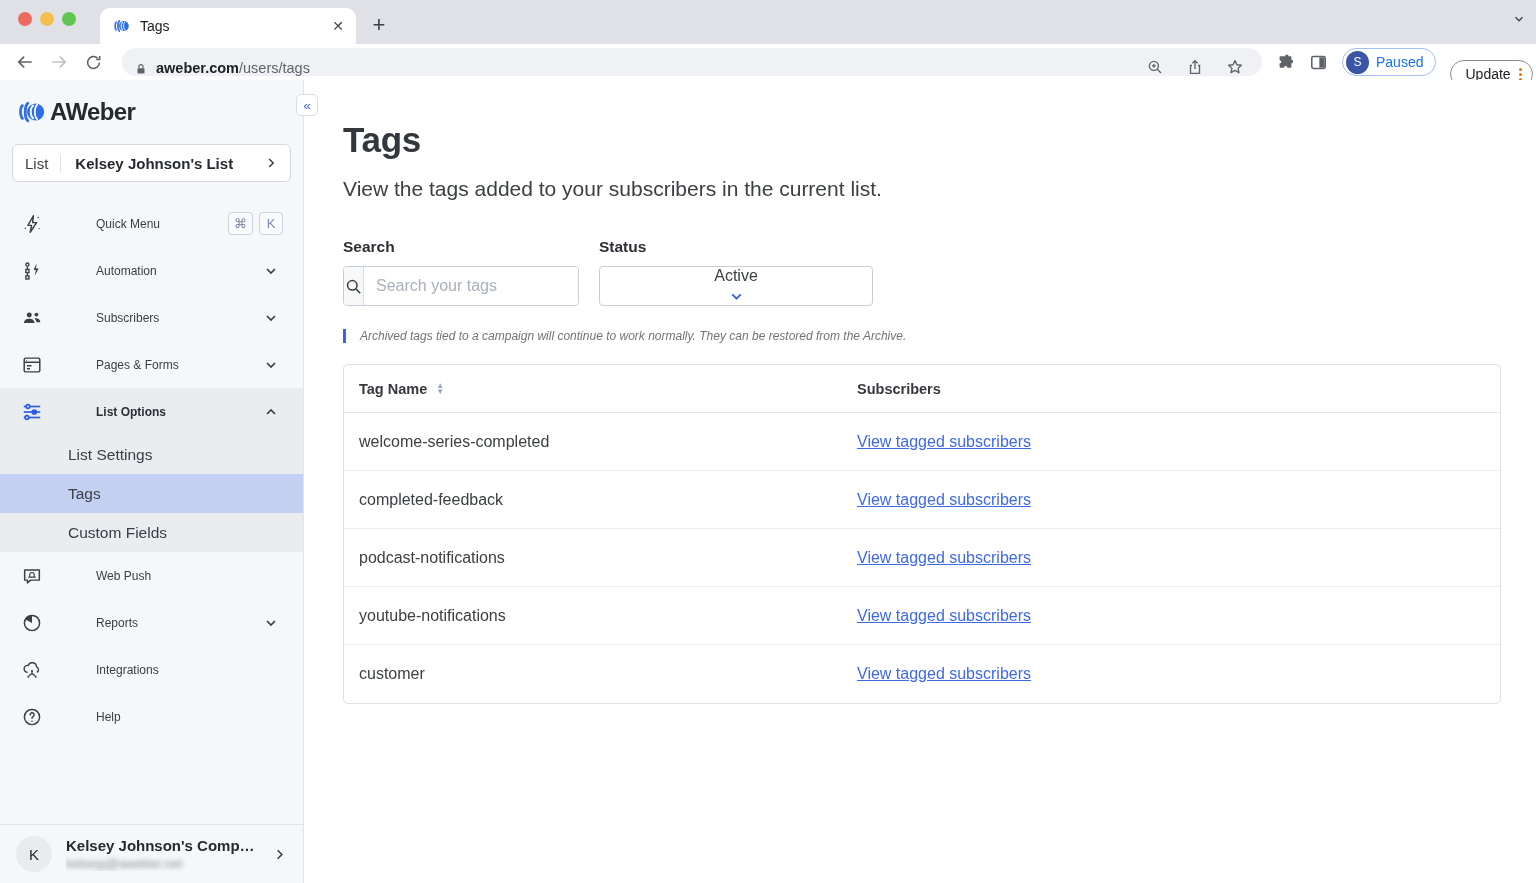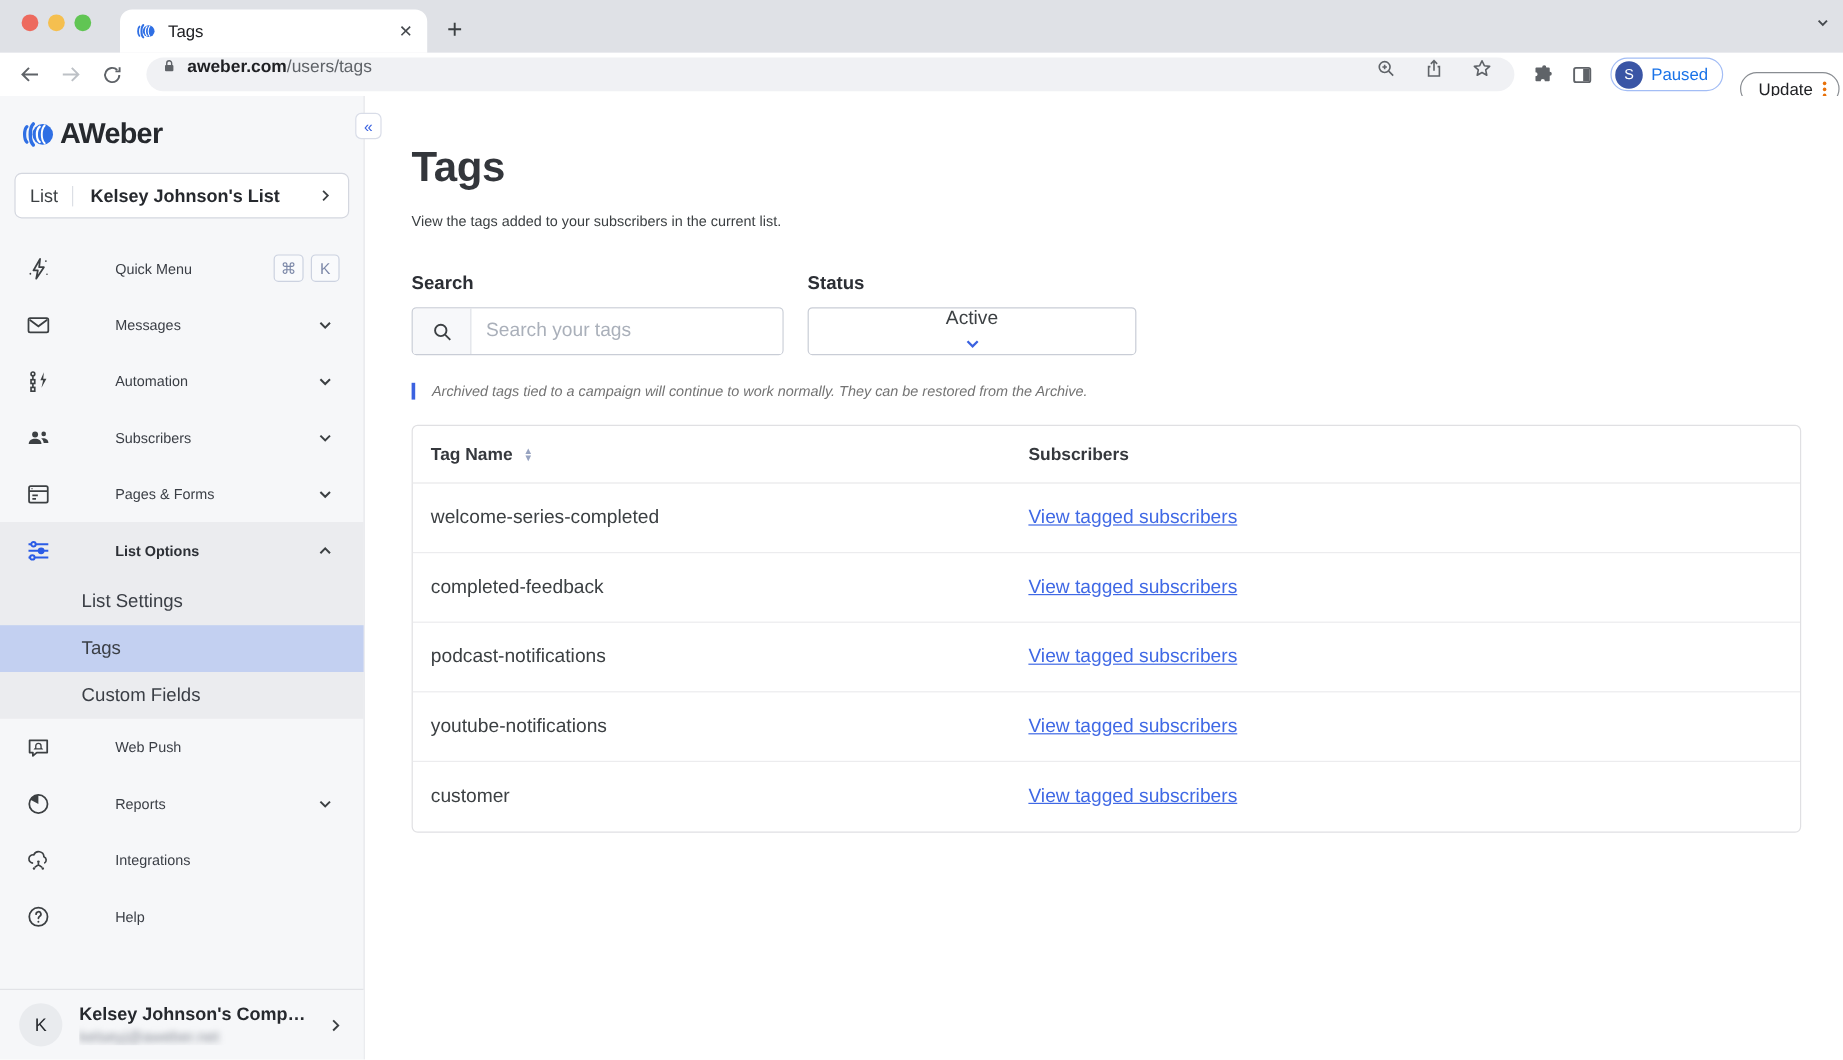--- a/index.html
+++ b/index.html
@@ -17,21 +17,21 @@
   .tab-title { font-size:14px; color:#202124; flex:1; }
   .tab-close { font-size:14px; color:#45494e; cursor:default; }
   .newtab { position:absolute; left:364px; top:10px; width:30px; height:30px; display:flex;
             align-items:center; justify-content:center; font-size:22px; color:#3c4043; }
   .strip-chevron { position:absolute; right:10px; top:12px; color:#45494e; }
 
   .toolbar { position:relative; height:36px; background:#fff; display:flex; align-items:center; }
   .nav-ic { width:34px; display:flex; justify-content:center; align-items:center; }
   .toolbar .lead { display:flex; margin-left:8px; }
   .urlbar { height:28px; flex:0 0 auto; width:1140px; margin-left:12px; background:#f0f1f4;
-            border-radius:14px; display:flex; align-items:flex-start; padding:0 10px 0 12px; }
+            border-radius:14px; display:flex; align-items:flex-end; padding:0 10px 0 12px; }
   .url-text { font-size:14.5px; margin-left:8px; flex:1; color:#202124; }
   .url-text .path { color:#5f6368; }
   .urlbar-icons { display:flex; gap:22px; margin-right:8px; }
   .after-url { display:flex; align-items:center; gap:14px; margin-left:14px; }
   .profile-pill { display:flex; align-items:center; gap:7px; border:1px solid #a3bdf5; border-radius:15px;
                   height:28px; padding:0 12px 0 3px; background:#fff; }
   .profile-circle { width:23px; height:23px; border-radius:50%; background:#3a55a5; color:#fff;
                     font-size:12px; display:flex; align-items:center; justify-content:center; }
   .profile-status { color:#1a73e8; font-size:14px; }
   .update-btn { display:flex; align-items:center; gap:8px; border:1px solid #898d92; border-radius:15px;
@@ -77,24 +77,24 @@
                     display:flex; align-items:center; padding:0 16px; gap:14px; background:#f6f7f9; }
   .avatar { width:36px; height:36px; border-radius:50%; background:#e9ebee; color:#26292e;
             font-size:15px; display:flex; align-items:center; justify-content:center; }
   .acct { flex:1; overflow:hidden; }
   .acct-name { font-size:15px; font-weight:bold; color:#26292e; white-space:nowrap; }
   .acct-email { font-size:13px; color:#8a8f98; filter:blur(2.6px); margin-top:2px; }
   .acct-chev { color:#3c4043; }
 
   
   .page-title { font-size:35px; font-weight:bold; color:#33363b; letter-spacing:-0.3px; }
-  .page-desc { font-size:12px; margin-top:17px; color:#3c4043; }
+  .page-desc { font-size:21px; margin-top:17px; color:#3c4043; }
   .filters { display:flex; gap:20px; margin-top:37px; }
   .filter-label { font-size:15.5px; font-weight:bold; color:#2c2f35; margin-bottom:10px; }
-  .search-box { width:310px; height:40px; border:1px solid #c9cdd6; border-radius:4px; display:flex;
+  .search-box { width:236px; height:40px; border:1px solid #c9cdd6; border-radius:4px; display:flex;
                 overflow:hidden; background:#fff; }
   .search-ic-box { width:49px; background:#f7f8fa; border-right:1px solid #d9dde3; display:flex;
                    align-items:center; justify-content:center; }
   .search-box input { border:none; outline:none; flex:1; font-size:16px; padding:0 12px;
                       font-family:"Liberation Sans",sans-serif; color:#3c4043; }
   .search-box input::placeholder { color:#aab0ba; }
   .select-box { width:274px; height:40px; border:1px solid #c9cdd6; border-radius:4px; display:flex;
                 align-items:center; padding:0 14px; background:#fff;flex-direction:column; }
   .select-value { flex:1; font-size:16px; color:#3c4043; }
 
@@ -258,34 +258,20 @@
               <circle cx="19.8" cy="17" r="0.7" fill="#3c4043" stroke="none"></circle>
             </svg>
           </span>
           <span class="lbl">Quick Menu</span>
           <span class="shortcuts">
             <span class="kbd">⌘</span>
             <span class="kbd">K</span>
           </span>
         </div>
 
-        <div class="mi">
-          <span class="ic">
-            <svg width="22" height="22" viewBox="0 0 24 24" fill="none" stroke="#3c4043" stroke-width="1.6">
-                <rect x="3" y="5.5" width="18" height="13" rx="1.5"></rect>
-                <path d="M4 7 L12 13 L20 7"></path>
-              </svg>
-          </span>
-          <span class="lbl">Messages</span>
-          <span class="chev">
-            <svg width="16" height="16" viewBox="0 0 16 16" fill="none" stroke="#3c4043" stroke-width="1.7">
-                <path d="M4 6 L8 10 L12 6"></path>
-              </svg>
-          </span>
-        </div>
 
         <div class="mi">
           <span class="ic">
             <svg width="22" height="22" viewBox="0 0 24 24" fill="none" stroke="#3c4043" stroke-width="1.5">
               <circle cx="7" cy="5" r="1.7"></circle>
                 <rect x="5.3" y="10.3" width="3.4" height="3.4"></rect>
                 <rect x="5.3" y="17.3" width="3.4" height="3.4"></rect>
               <path d="M7 6.7 V10.3 M7 13.7 V17.3"></path>
               <path d="M17 3.5 L13.8 10.8 H16.3 L14.8 17.5 L19.3 9.3 H16.4 Z" fill="#3c4043" stroke="none"></path>
             </svg>

